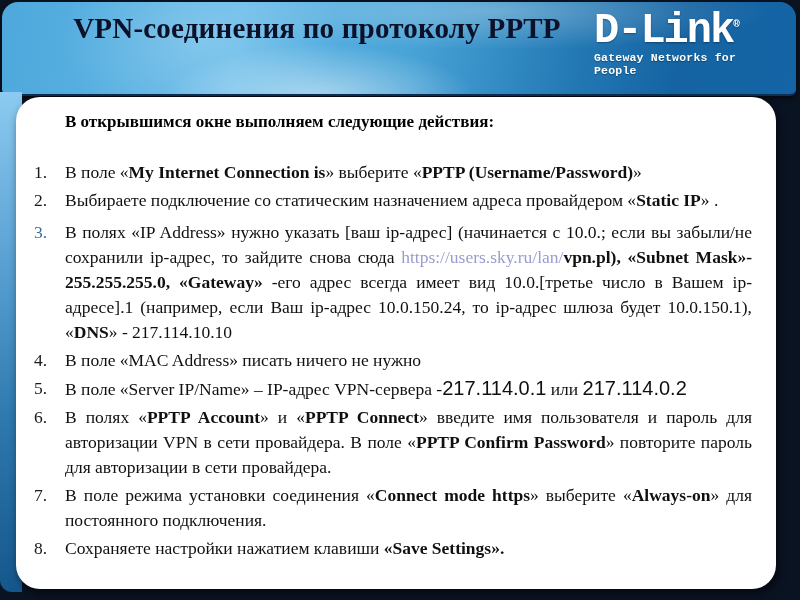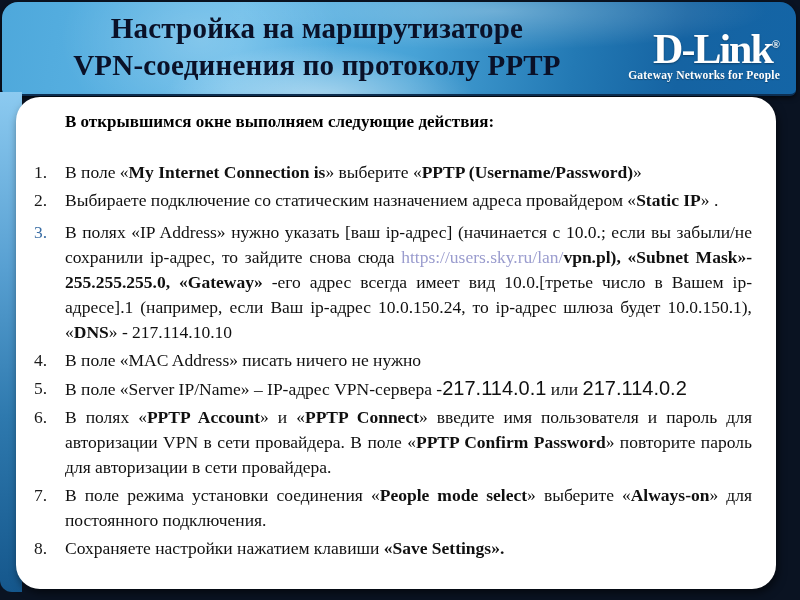--- a/index.html
+++ b/index.html
@@ -22,23 +22,23 @@
     box-shadow:0 2px 5px rgba(0,0,0,0.6);
   }
   .title{
     position:absolute;left:6px;top:8px;width:618px;
     text-align:center;
     font-weight:bold;font-size:29px;line-height:37px;
     color:#0a1128;
     letter-spacing:0.2px;
   }
   .logo{
-    position:absolute;right:16px;top:20px;width:186px;
-    text-align:right;color:#ffffff;
-    font-family:Liberation Serif, serif;
+    position:absolute;right:16px;top:0;width:186px;
+    text-align:left;color:#ffffff;
+    font-family:Liberation Mono, monospace;
   }
   .logo .brand{
     font-size:42px;font-weight:bold;letter-spacing:-2px;line-height:44px;
     text-shadow:0 1px 2px rgba(0,0,0,0.35);
   }
   .logo .reg{font-size:11px;vertical-align:super;letter-spacing:0;font-weight:bold;}
   .logo .tagline{
     font-size:11.5px;font-weight:bold;letter-spacing:0.2px;margin-top:-2px;
     text-shadow:0 1px 1px rgba(0,0,0,0.35);
   }
@@ -74,21 +74,20 @@
   }
   .b{font-weight:bold;}
   .link{color:#9a9cce;}
   .sans{font-family:"Liberation Sans", sans-serif;font-size:20px;}
 </style>
 </head>
 <body>
 
 <div class="banner">
   <div class="title">
-    <div>Настройка на маршрутизаторе</div>
     <div>VPN-соединения по протоколу PPTP</div>
   </div>
   <div class="logo">
     <div class="brand"><span>D-Link</span><span class="reg">®</span></div>
     <div class="tagline">Gateway Networks for People</div>
   </div>
 </div>
 
 <div class="left-strip"></div>
 
@@ -114,20 +113,20 @@
       <div class="item">
         <span class="num">5.</span>
         <span class="text"><span>В поле «Server IP/Name» – IP-адрес VPN-сервера -</span><span class="sans">217.114.0.1</span><span> или </span><span class="sans">217.114.0.2</span></span>
       </div>
       <div class="item">
         <span class="num">6.</span>
         <span class="text"><span>В полях «</span><span class="b">PPTP Account</span><span>» и «</span><span class="b">PPTP Connect</span><span>» введите имя пользователя и пароль для авторизации VPN в сети провайдера. В поле «</span><span class="b">PPTP Confirm Password</span><span>» повторите пароль для авторизации в сети провайдера.</span></span>
       </div>
       <div class="item">
         <span class="num">7.</span>
-        <span class="text"><span>В поле режима установки соединения «</span><span class="b">People mode select</span><span>» выберите «</span><span class="b">Always-on</span><span>» для постоянного подключения.</span></span>
+        <span class="text"><span>В поле режима установки соединения «</span><span class="b">Connect mode https</span><span>» выберите «</span><span class="b">Always-on</span><span>» для постоянного подключения.</span></span>
       </div>
       <div class="item">
         <span class="num">8.</span>
         <span class="text"><span>Сохраняете настройки нажатием клавиши </span><span class="b">«Save Settings».</span></span>
       </div>
     </div>
 </div>
 
 </body></html>

